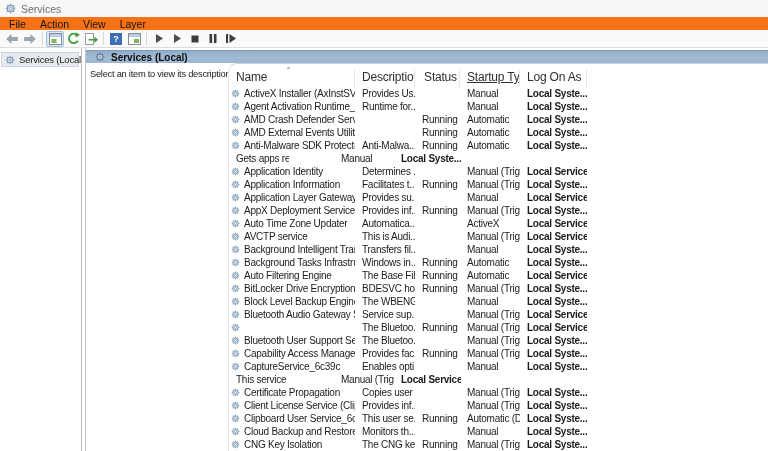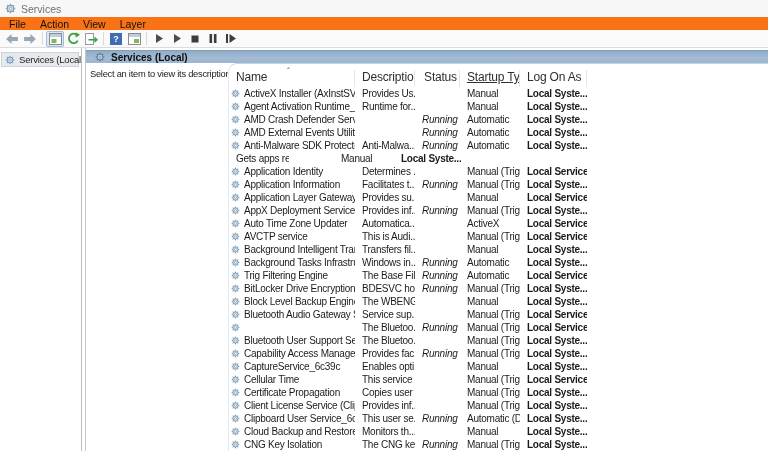--- a/index.html
+++ b/index.html
@@ -54,21 +54,21 @@
     line-height:15px; padding-left:7px; border-right:1px solid #e6e6e6;
     white-space:nowrap; overflow:hidden; }
   .sort-caret { position:absolute; left:58px; top:2px; font-size:9px; color:#666; }
   .rows { position:absolute; left:0; top:23px; right:0; bottom:0; overflow:hidden; }
   .row { display:flex; height:13px; align-items:center; }
   .c { font-size:10px; letter-spacing:-0.25px; white-space:nowrap;
     overflow:hidden; padding-left:7px; height:13px; line-height:13px; }
   .c.name    { width:126px; padding-left:2px; display:flex; align-items:center; }
   .c.name .t { margin-left:2px; }
   .c.desc    { width:60px; }
-  .c.status  { width:45px;font-style:italic; }
+  .c.status  { width:45px; }
   .c.startup { width:60px; }
   .c.logon   { width:67px;font-weight:bold; }
   .hc.name    { width:126px; }
   .hc.desc    { width:60px; }
   .hc.status  { width:45px;text-align:center; }
   .hc.startup { width:60px;text-decoration:underline; }
   .hc.logon   { width:67px; }
   .gi { display:inline-flex; width:11px; flex:0 0 11px; }
 </style>
 </head>
@@ -505,21 +505,21 @@
                   <g stroke="#8aa5bf" stroke-width="1.4">
                     <line x1="6" y1="0.8" x2="6" y2="11.2"></line>
                     <line x1="0.8" y1="6" x2="11.2" y2="6"></line>
                     <line x1="2.3" y1="2.3" x2="9.7" y2="9.7"></line>
                     <line x1="9.7" y1="2.3" x2="2.3" y2="9.7"></line>
                   </g>
                   <circle cx="6" cy="6" r="3.6" fill="#cfdbe7" stroke="#7d98b3" stroke-width="1.2"></circle>
                   <circle cx="6" cy="6" r="1.3" fill="#fff" stroke="#7d98b3" stroke-width="0.8"></circle>
                 </svg>
               </span>
-              <span class="t">Trig Filtering Engine</span>
+              <span class="t">Auto Filtering Engine</span>
             </div>
             <div class="c desc">The Base Fil...</div>
             <div class="c status">Running</div>
             <div class="c startup">Automatic</div>
             <div class="c logon">Local Service</div>
           </div>
           <div class="row">
             <div class="c name">
               <span class="gi">
                 <svg width="9" height="9" viewBox="0 0 12 12">
@@ -659,35 +659,20 @@
                 </svg>
               </span>
               <span class="t">CaptureService_6c39c</span>
             </div>
             <div class="c desc">Enables opti...</div>
             <div class="c status"></div>
             <div class="c startup">Manual</div>
             <div class="c logon">Local Syste...</div>
           </div>
           <div class="row">
-            <div class="c name">
-              <span class="gi">
-                <svg width="9" height="9" viewBox="0 0 12 12">
-                  <g stroke="#8aa5bf" stroke-width="1.4">
-                    <line x1="6" y1="0.8" x2="6" y2="11.2"></line>
-                    <line x1="0.8" y1="6" x2="11.2" y2="6"></line>
-                    <line x1="2.3" y1="2.3" x2="9.7" y2="9.7"></line>
-                    <line x1="9.7" y1="2.3" x2="2.3" y2="9.7"></line>
-                  </g>
-                  <circle cx="6" cy="6" r="3.6" fill="#cfdbe7" stroke="#7d98b3" stroke-width="1.2"></circle>
-                  <circle cx="6" cy="6" r="1.3" fill="#fff" stroke="#7d98b3" stroke-width="0.8"></circle>
-                </svg>
-              </span>
-              <span class="t">Cellular Time</span>
-            </div>
             <div class="c desc">This service ...</div>
             <div class="c status"></div>
             <div class="c startup">Manual (Trig...</div>
             <div class="c logon">Local Service</div>
           </div>
           <div class="row">
             <div class="c name">
               <span class="gi">
                 <svg width="9" height="9" viewBox="0 0 12 12">
                   <g stroke="#8aa5bf" stroke-width="1.4">

